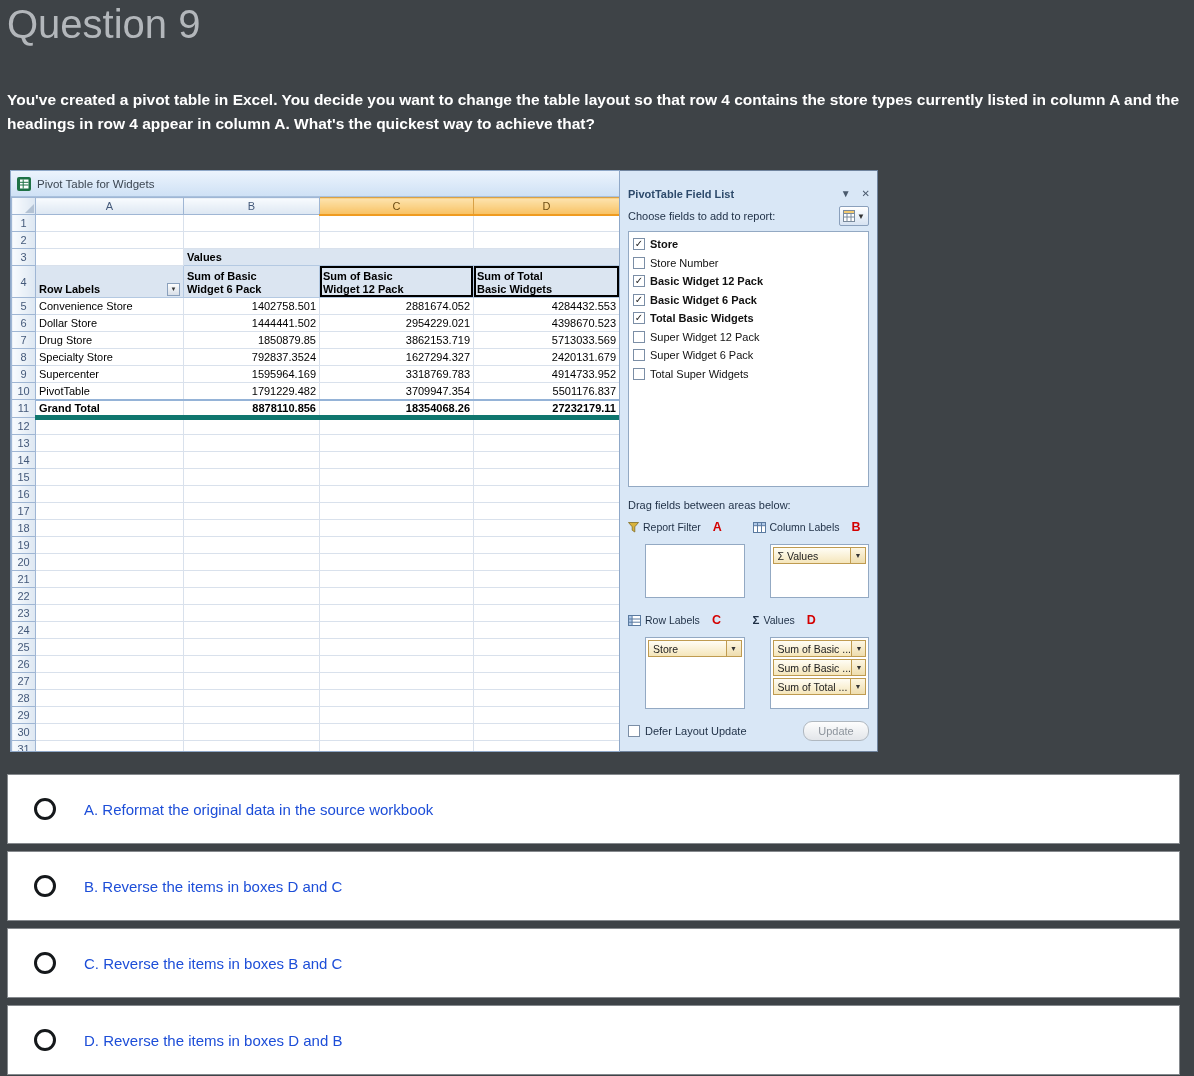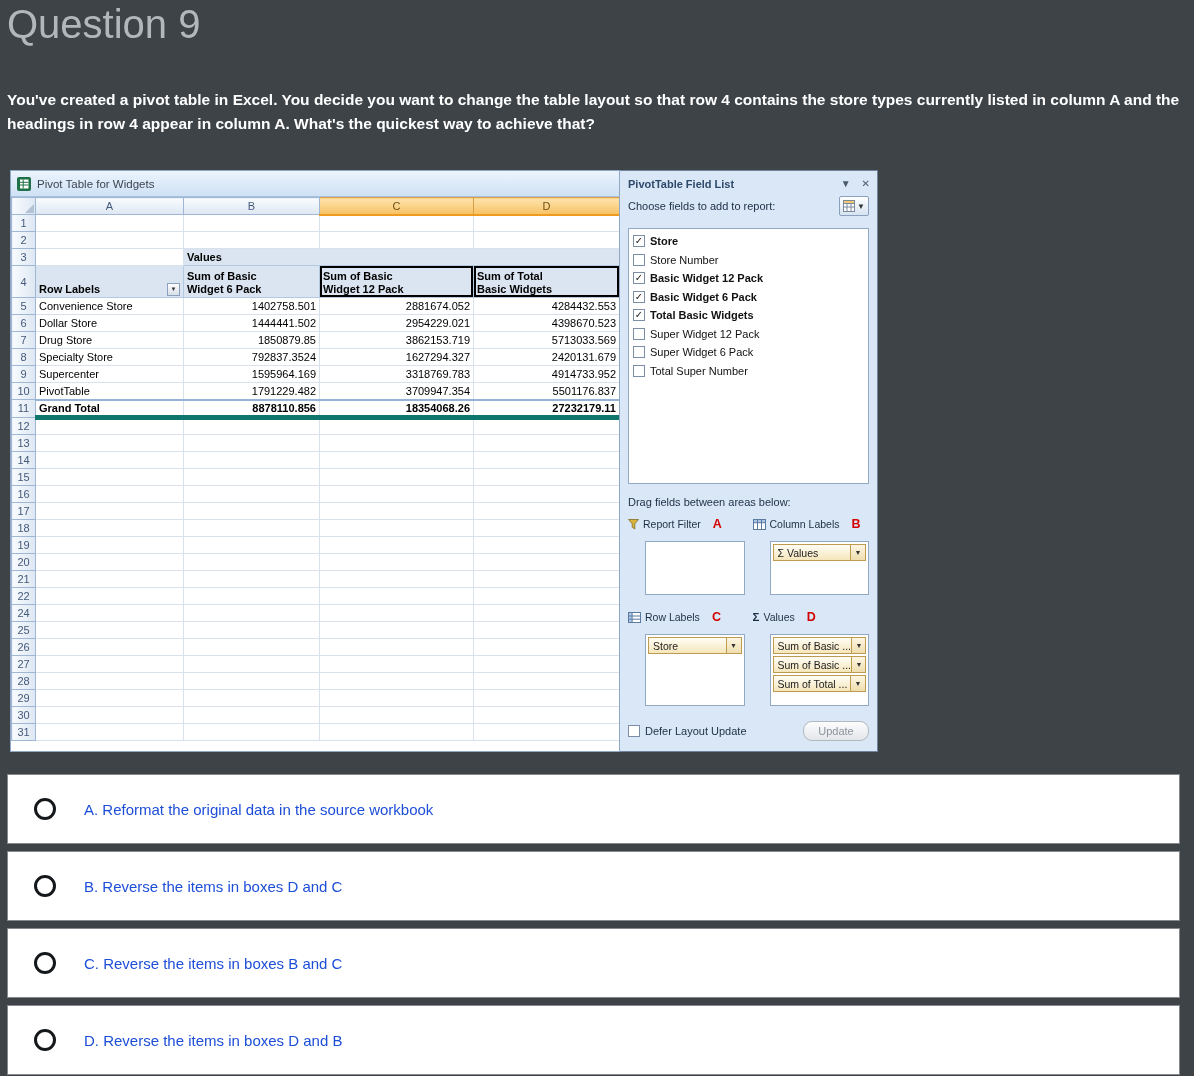--- a/index.html
+++ b/index.html
@@ -28,23 +28,23 @@
   td.wrap { white-space:pre-line; }
   tr.hdr4 td { height:32px; vertical-align:bottom; line-height:13px; padding-bottom:1px; }
   tr.hdr4 th { height:32px; }
   tr.total td { font-weight:bold; border-top:2px solid #95b3d7; border-bottom:5px solid #0f766e; }
   td.selcell { box-shadow: inset 0 0 0 2px #000; }
   .rlwrap { display:flex; justify-content:space-between; align-items:flex-end; }
   .ddbtn { width:13px; height:13px; flex:none; background:linear-gradient(#fdfdfd,#d8dfe8); border:1px solid #8aa0bc; font-size:6px; color:#333; display:inline-flex; align-items:center; justify-content:center; }
 
   
   .fl-pane { width:258px; height:582px; background:#d9e7f6; border:1px solid #70849e; border-left:none; display:flex; flex-direction:column; color:#1e2f45; overflow:hidden; }
-  .fl-head { flex:none; padding:7px 7px 2px 8px; display:flex; justify-content:space-between; align-items:flex-start; font-size:11px; font-weight:bold; color:#2d4a6b; }
+  .fl-head { flex:none; padding:17px 7px 2px 8px; display:flex; justify-content:space-between; align-items:flex-start; font-size:11px; font-weight:bold; color:#2d4a6b; }
   .fl-ctl { display:flex; gap:11px; font-weight:400; color:#4a5a6d; font-size:10px; }
-  .fl-choose { flex:none; display:flex; justify-content:space-between; align-items:center; padding:4px 8px 12px; font-size:11px; }
+  .fl-choose { flex:none; display:flex; justify-content:space-between; align-items:center; padding:4px 8px 5px; font-size:11px; }
   .fl-viewbtn { height:20px; display:flex; align-items:center; gap:2px; background:linear-gradient(#ffffff,#d7e3f2); border:1px solid #8aa0bc; border-radius:2px; padding:2px 3px; font-size:8px; color:#333; cursor:default; }
   .fl-fields { flex:none; margin:0 8px; height:256px; background:#fff; border:1px solid #93a9c3; padding:3px 4px; overflow:hidden; }
   .flfield { display:flex; align-items:center; gap:5px; height:18.5px; font-size:11px; color:#111; }
   .cb { width:12px; height:12px; flex:none; border:1px solid #7b8ea6; background:#fff; display:inline-flex; align-items:center; justify-content:center; font-size:10px; line-height:1; color:#222; }
   .fname.b { font-weight:bold; }
   .fl-drag { flex:none; margin:12px 8px 2px; font-size:11px; }
   .fl-areas { flex:none; margin:0 8px; display:grid; grid-template-columns:1fr 1fr; column-gap:10px; row-gap:2px;gap:8px; }
   .ahdr { display:flex; align-items:center; gap:4px; font-size:10.5px; height:18px; margin-top:5px; white-space:nowrap; }
   .aicn { flex:none; }
   .aicn.sig { font-weight:bold; font-size:11.5px; }
@@ -252,20 +252,27 @@
             <td class="cell"></td>
           </tr>
           <tr>
             <th class="rowhdr">22</th>
             <td class="cell"></td>
             <td class="cell"></td>
             <td class="cell"></td>
             <td class="cell"></td>
           </tr>
           <tr>
+            <th class="rowhdr">23</th>
+            <td class="cell"></td>
+            <td class="cell"></td>
+            <td class="cell"></td>
+            <td class="cell"></td>
+          </tr>
+          <tr>
             <th class="rowhdr">24</th>
             <td class="cell"></td>
             <td class="cell"></td>
             <td class="cell"></td>
             <td class="cell"></td>
           </tr>
           <tr>
             <th class="rowhdr">25</th>
             <td class="cell"></td>
             <td class="cell"></td>
@@ -361,21 +368,21 @@
         <div class="flfield">
           <span class="cb"></span>
           <span class="fname">Super Widget 12 Pack</span>
         </div>
         <div class="flfield">
           <span class="cb"></span>
           <span class="fname">Super Widget 6 Pack</span>
         </div>
         <div class="flfield">
           <span class="cb"></span>
-          <span class="fname">Total Super Number</span>
+          <span class="fname">Total Super Widgets</span>
         </div>
       </div>
     <div class="fl-drag">Drag fields between areas below:</div>
     <div class="fl-areas" id="fl-areas">
         <div class="ahdr">
           <svg class="aicn" width="11" height="11" viewBox="0 0 11 11">
             <path d="M0.5 0.5 H10.5 L6.8 4.8 V10 L4.2 8.2 V4.8 Z" fill="#d9b33c" stroke="#806c24" stroke-width="0.8"></path>
           </svg>
           <span>Report Filter</span>
           <span class="atag">A</span>

